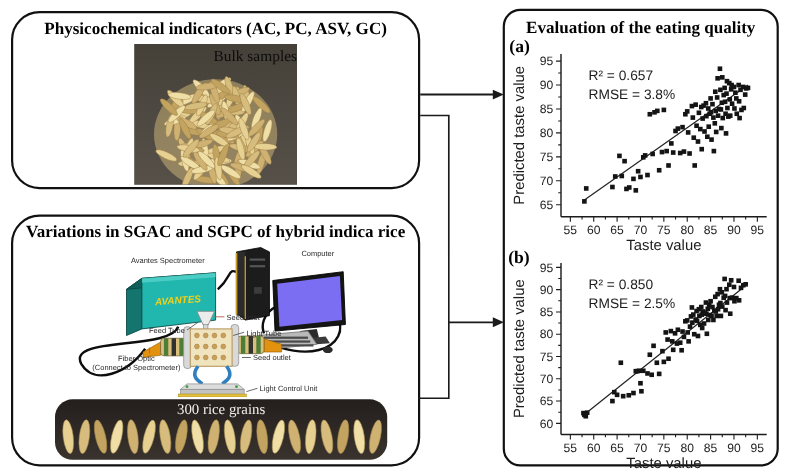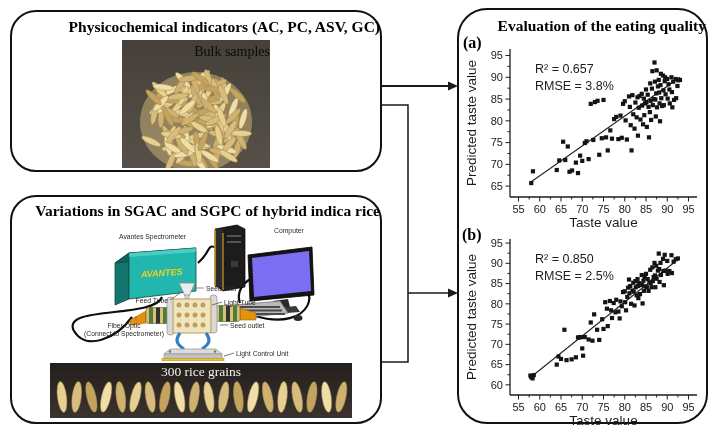--- a/index.html
+++ b/index.html
@@ -1,33 +1,33 @@
 <!DOCTYPE html>
 <html><head>
 <meta charset="utf-8">
 <style>
   html,body{margin:0;padding:0;background:#fff;}
   .canvas{position:relative;width:715px;height:432px;background:#fff;overflow:hidden;
           font-family:"Liberation Serif",serif;}
   .panel{position:absolute;border:2px solid #111;background:#fff;box-sizing:border-box;}
-  .panel-title{position:absolute;left:0;right:0;text-align:right;font-weight:bold;
+  .panel-title{position:absolute;left:0;right:0;text-align:center;font-weight:bold;
                color:#000;font-family:"Liberation Serif",serif;}
   #box-physico{left:10px;top:10px;width:372px;height:162px;border-radius:26px;}
   #box-physico .panel-title{top:6px;font-size:15.5px;}
   #box-variations{left:10px;top:195px;width:372px;height:229px;border-radius:26px;padding-left:28px;}
   #box-variations .panel-title{top:5px;font-size:15.5px;}
-  #box-evaluation{left:457px;top:8px;width:251px;height:416px;border-radius:30px;}
+  #box-evaluation{left:457px;top:8px;width:251px;height:416px;border-radius:16px;}
   #box-evaluation .panel-title{top:7px;font-size:15.5px;}
   .photo{position:absolute;overflow:hidden;}
   #bulk-photo{left:110px;top:28px;width:148px;height:128px;
               background:linear-gradient(#454139,#565049);}
   #bulk-caption{position:absolute;top:4px;left:0;right:0;text-align:right;
                 font-size:14px;color:#0c0c0c;}
   #strip-photo{left:38px;top:166px;width:302px;height:55px;
-               background:linear-gradient(#231f1d,#3a332e);}
+               background:linear-gradient(#231f1d,#3a332e);border-radius:16px;}
   #strip-caption{position:absolute;top:1px;left:0;right:0;text-align:center;
                  font-size:13.5px;color:#f3efe8;}
   .panel-letter{position:absolute;font-weight:bold;font-size:16px;color:#000;
                 font-family:"Liberation Serif",serif;}
   #label-a{left:4px;top:24px;}
   #label-b{left:3px;top:216px;}
   .chart{position:absolute;}
   #chart-a{left:5px;top:32px;}
   #chart-b{left:5px;top:222px;}
   svg text{font-family:"Liberation Sans",sans-serif;}

